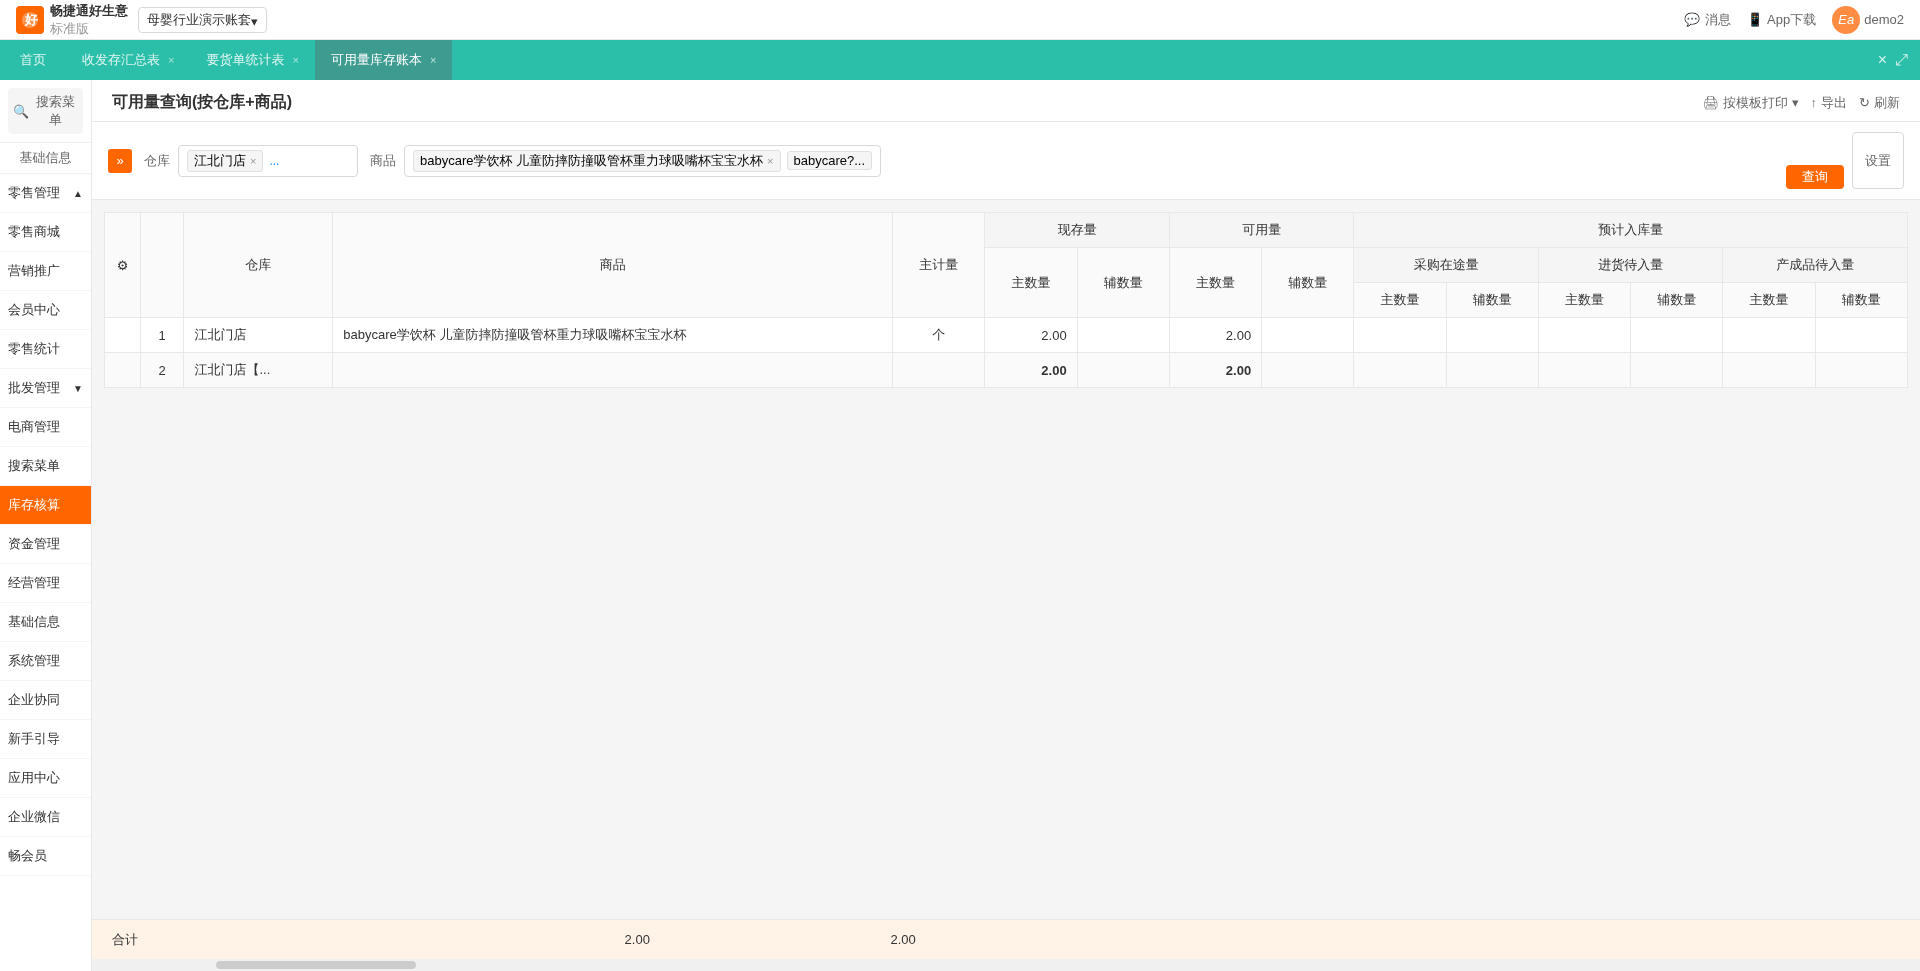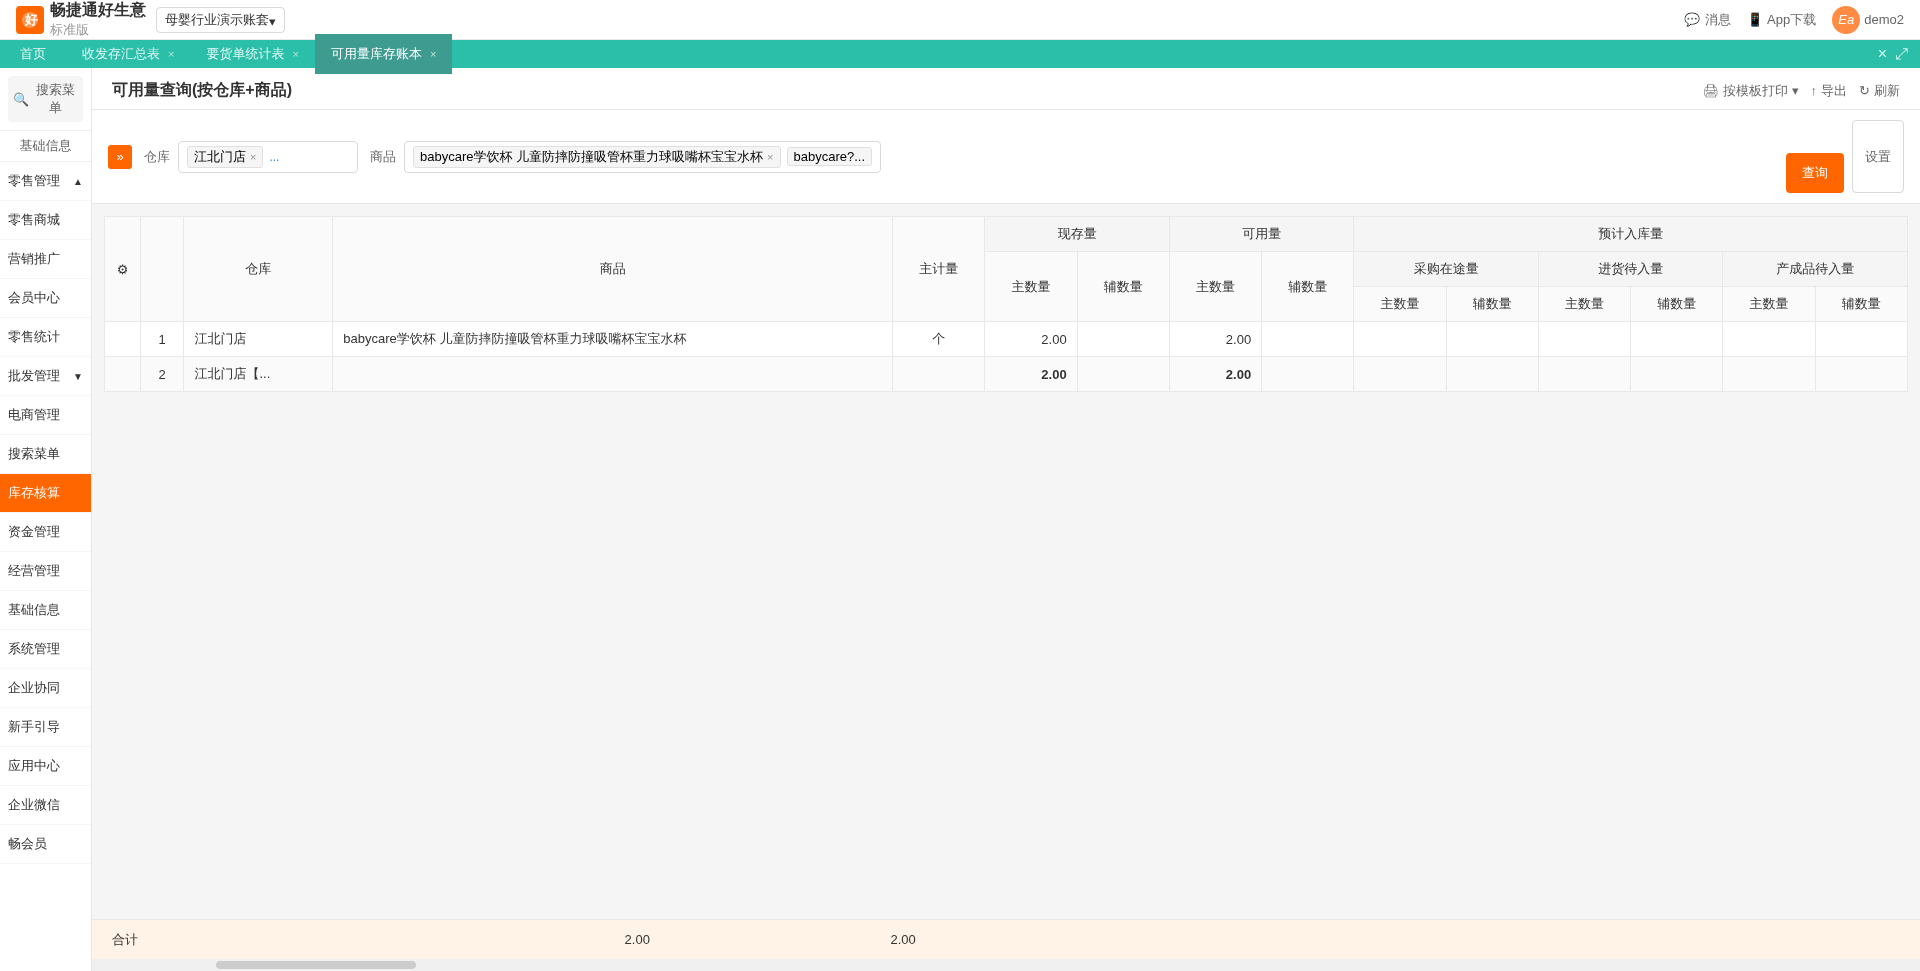--- a/index.html
+++ b/index.html
@@ -12,34 +12,34 @@
       display: flex;
       align-items: center;
       justify-content: space-between;
       padding: 0 16px;
       border-bottom: 1px solid #e8e8e8;
       flex-shrink: 0;
     }
     .top-bar-left { display: flex; align-items: center; gap: 10px; }
     .logo { display: flex; align-items: center; gap: 6px; }
     .logo-icon { width: 28px; height: 28px; background: #ff6600; border-radius: 4px; display: flex; align-items: center; justify-content: center; }
-    .brand-name { font-size: 16px; color: #333; font-weight: bold; }
+    .brand-name { font-size: 13px; color: #333; font-weight: bold; }
     .brand-sub { font-size: 13px; color: #999; }
     .industry-select {
       display: flex; align-items: flex-end; gap: 0;
       border: 1px solid #d9d9d9; border-radius: 4px;
       padding: 3px 8px; cursor: pointer; color: #333; background: #fff;
     }
     .top-bar-right { display: flex; align-items: center; gap: 16px; color: #666; }
     .top-right-item { display: flex; align-items: center; gap: 4px; cursor: pointer; font-size: 13px; }
     .avatar { width: 28px; height: 28px; border-radius: 50%; background: #ff8c42; display: flex; align-items: center; justify-content: center; color: white; font-size: 12px; font-style: italic; }
 
     
     .nav-tabs {
-      height: 28px;
+      height: 40px;
       background: #2bbfaa;
       display: flex;
       align-items: center;
       padding: 0 0 0 0;
       flex-shrink: 0;
       gap: 0;
     }
     .nav-tab {
       height: 40px;
       display: flex;
@@ -190,21 +190,21 @@
       gap: 4px;
     }
     .filter-tag .remove { cursor: pointer; color: #999; font-size: 11px; }
     .filter-more { color: #1890ff; cursor: pointer; font-size: 12px; }
     .filter-actions { margin-left: auto; display: flex; gap: 8px; }
     .btn-query {
       background: #ff6600;
       color: white;
       border: none;
       border-radius: 4px;
-      padding: 11px 16px;
+      padding: 3px 16px;
       cursor: pointer;
       font-size: 13px;
       margin-top: 33px;
     }
     .btn-setting {
       background: #fff;
       color: #666;
       border: 1px solid #d9d9d9;
       border-radius: 4px;
       padding: 5px 12px;

